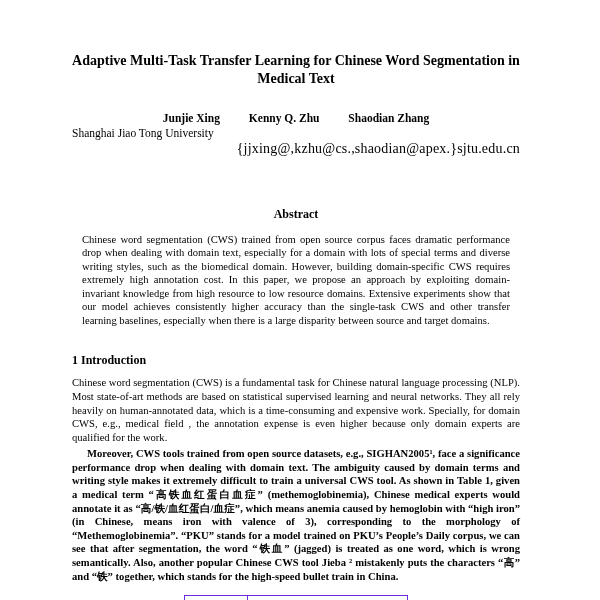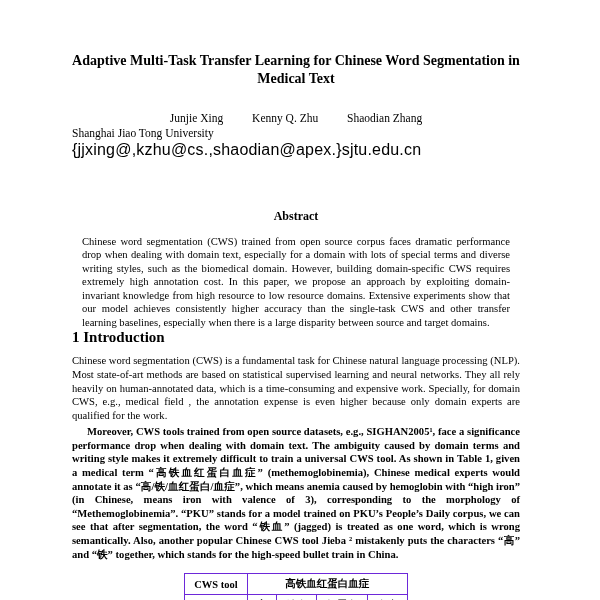--- a/index.html
+++ b/index.html
@@ -21,52 +21,53 @@
   .title {
     text-align: center;
     font-weight: bold;
     font-size: 14px;
     line-height: 1.28;
     margin: 0 auto;
     max-width: 470px;
   }
   .author-line {
     text-align: center;
-    font-weight: normal;
+    font-weight: bold;
     font-size: 11.5px;
     margin-top: 24px;
   }
   .author-line .author { margin: 0 13px; }
   .affiliation {
     text-align: left;
     font-size: 11.5px;
     margin-top: 3px;
   }
   .email {
-    text-align: left;
-    font-family: Liberation Sans, sans-serif;
-    font-size: 16px;
+    text-align: right;
+    font-family: Liberation Serif, serif;
+    font-size: 14px;
     margin-top: 2px;
     letter-spacing: 0.2px;
   }
   .abstract-heading {
     text-align: center;
     font-weight: bold;
     font-size: 12px;
     margin-top: 50px;
   }
   .abstract-body {
     margin: 11px 10px 0 10px;
     font-size: 10.6px;
     line-height: 13.5px;
     text-align: justify;
   }
   .section-heading {
     font-weight: bold;
-    font-size: 15px;
+    font-size: 12px;
+    margin-top: 26px;
   }
   .para {
     font-size: 10.6px;
     line-height: 13.6px;
     text-align: justify;
     margin: 8px 0 0 0;
   }
   .para.indent { text-indent: 15px; margin-top: 3px; font-weight: bold; }
   .cws-table {
     margin: 12px auto 0 auto;

